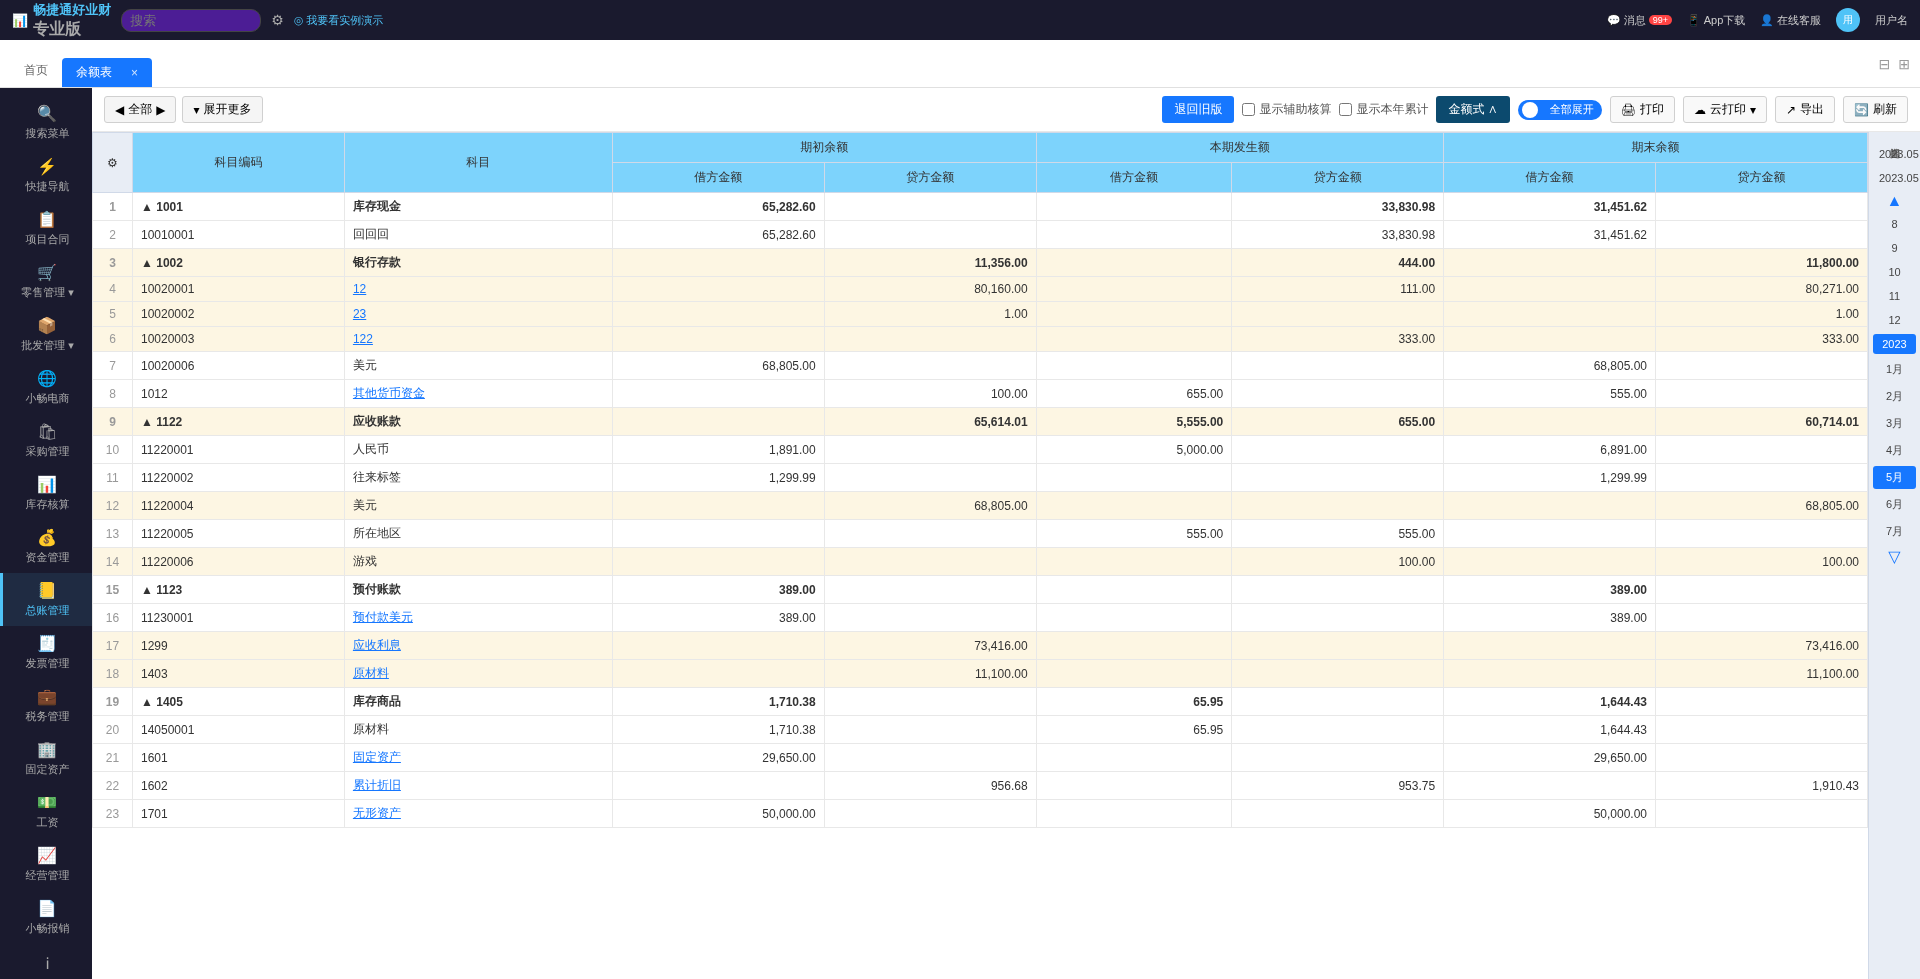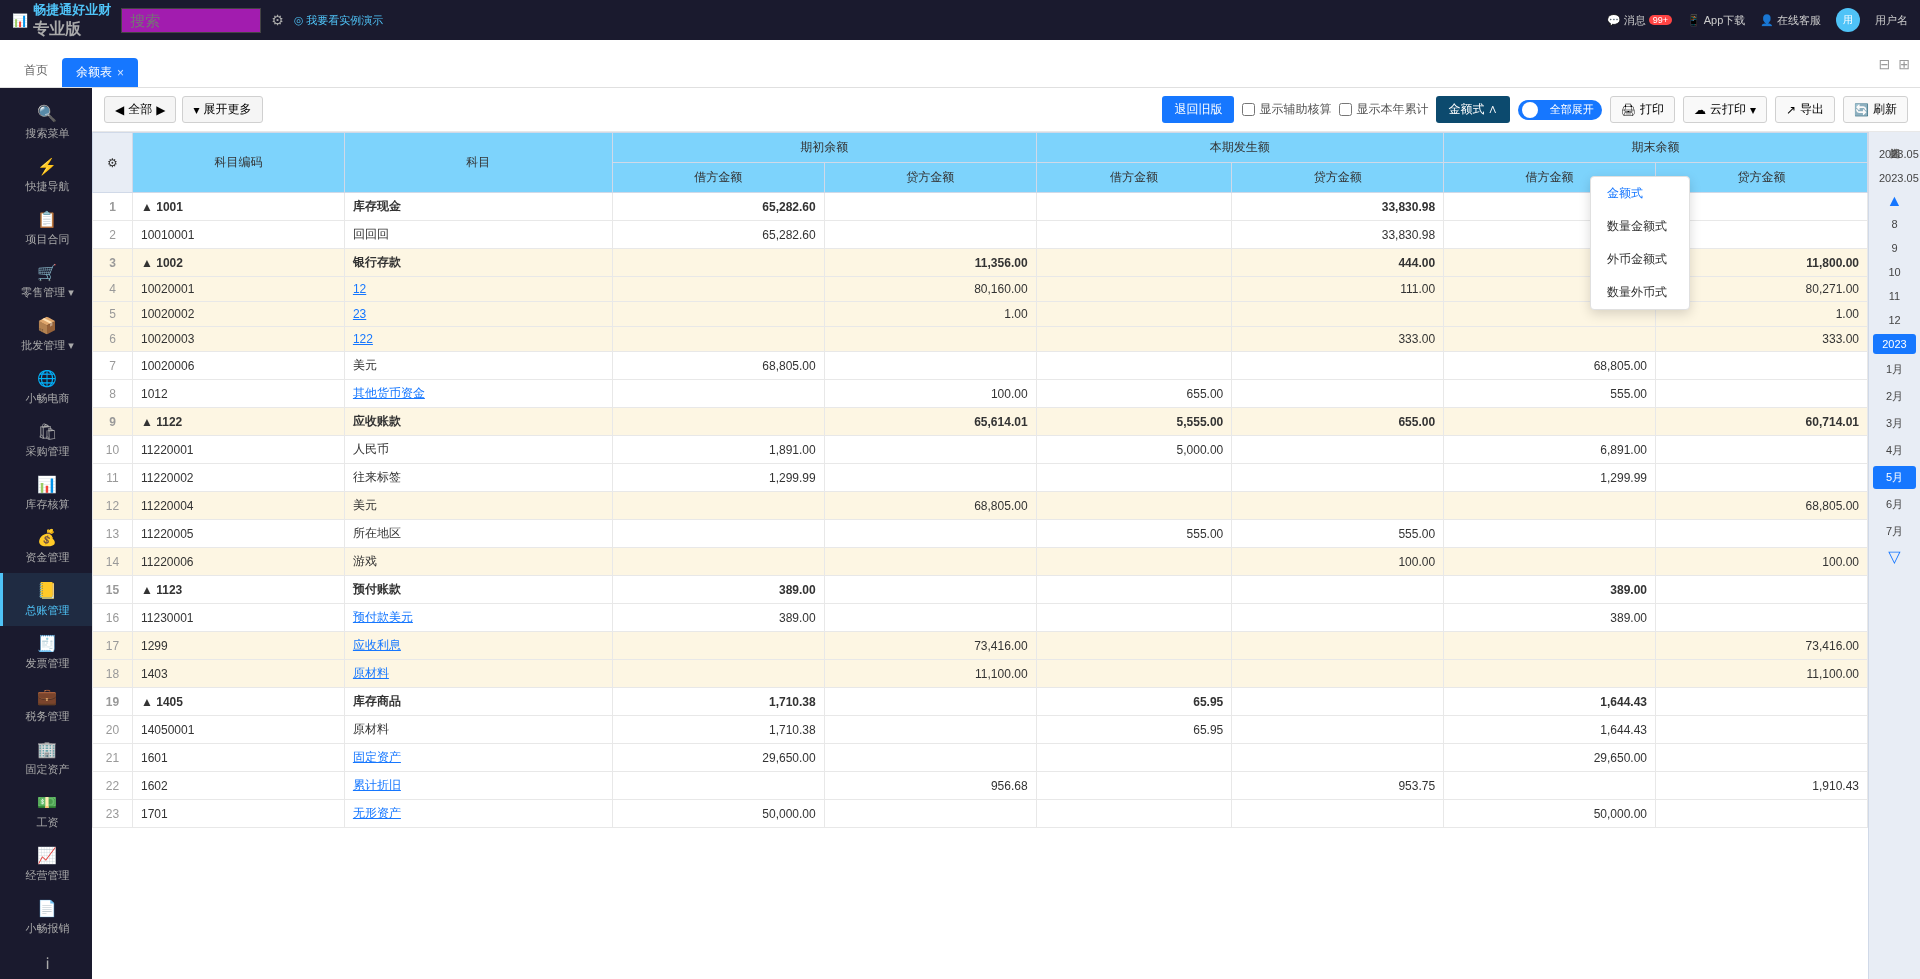--- a/index.html
+++ b/index.html
@@ -2,33 +2,33 @@
 <html><head>
   <meta charset="utf-8">
   <style>
     * { box-sizing: border-box; margin: 0; padding: 0; }
     body { font-family: 'Microsoft YaHei', Arial, sans-serif; font-size: 12px; background: #f0f2f5; color: #333; overflow: hidden; }
 
     
     .top-bar { height: 40px; background: #1a1a2e; display: flex; align-items: center; padding: 0 12px; gap: 10px; }
     .top-bar-logo { color: #4fc3f7; font-size: 13px; font-weight: bold; display: flex; align-items: center; gap: 5px; }
     .top-bar-logo-sub { color: #aaa; font-size: 16px; }
-    .top-bar-search { background: #a21caf; border: 1px solid #444; border-radius: 0; color: #ccc; padding: 3px 8px; font-size: 15px; width: 140px; }
+    .top-bar-search { background: #4c1d95; border: 1px solid #444; border-radius: 10px; color: #ccc; padding: 3px 8px; font-size: 13px; width: 140px; }
     .top-bar-gear { color: #aaa; cursor: pointer; font-size: 14px; }
     .top-bar-demo { color: #4fc3f7; font-size: 11px; cursor: pointer; display: flex; align-items: center; gap: 3px; }
     .top-bar-spacer { flex: 1; }
     .top-bar-actions { display: flex; align-items: center; gap: 15px; color: #ccc; font-size: 11px; }
     .top-bar-actions span { cursor: pointer; display: flex; align-items: center; gap: 3px; }
     .badge { background: #ff4444; color: white; border-radius: 10px; padding: 0 4px; font-size: 9px; }
     .avatar { width: 24px; height: 24px; background: #4fc3f7; border-radius: 50%; display: flex; align-items: center; justify-content: center; color: white; font-size: 10px; }
 
     
     .tab-bar { height: 48px; background: #fff; border-bottom: 1px solid #e0e0e0; display: flex; align-items: flex-end; padding: 0 10px; gap: 0; position: relative; }
     .tab-home { padding: 6px 14px; color: #666; cursor: pointer; font-size: 12px; border-bottom: 2px solid transparent; }
-    .tab-active { background: #1677ff; color: white; padding: 6px 14px; border-radius: 4px 4px 0 0; font-size: 12px; cursor: pointer; display: flex; align-items: center; gap: 5px; }
+    .tab-active { background: #1677ff; color: white; padding: 6px 14px; border-radius: 4px 4px 0 0; font-size: 12px; cursor: pointer; display: flex; align-items: center; gap: 19px; }
     .tab-close { cursor: pointer; opacity: 0.8; }
     .tab-bar-right { position: absolute; right: 10px; top: 50%; transform: translateY(-50%); display: flex; gap: 8px; color: #999; font-size: 14px; cursor: pointer; }
 
     
     .main-layout { display: flex; height: calc(100vh - 76px); }
 
     
     .sidebar { width: 92px; background: #1a1a2e; display: flex; flex-direction: column; align-items: center; padding: 8px 0; overflow-y: auto; flex-shrink: 0; }
     .sidebar-item { width: 100%; display: flex; flex-direction: column; align-items: center; padding: 8px 4px; cursor: pointer; color: #aaa; font-size: 11px; gap: 3px; border-left: 3px solid transparent; }
     .sidebar-item.active { color: #4fc3f7; background: rgba(79,195,247,0.1); border-left: 3px solid #4fc3f7; }
@@ -239,26 +239,20 @@
       <button class="btn-icon">
         <span>↗</span>
         <span>导出</span>
       </button>
       <button class="btn-icon">
         <span>🔄</span>
         <span>刷新</span>
       </button>
     </div>
 
-    <div class="dropdown-menu">
-      <div class="dropdown-item selected">金额式</div>
-      <div class="dropdown-item">数量金额式</div>
-      <div class="dropdown-item">外币金额式</div>
-      <div class="dropdown-item">数量外币式</div>
-    </div>
 
     <div style="display:flex;flex:1;overflow:hidden;">
       <div class="table-container">
         <table>
           <thead>
             <tr>
               <th class="settings-th" rowspan="2">⚙</th>
               <th rowspan="2">科目编码</th>
               <th rowspan="2">科目</th>
               <th colspan="2">期初余额</th>

